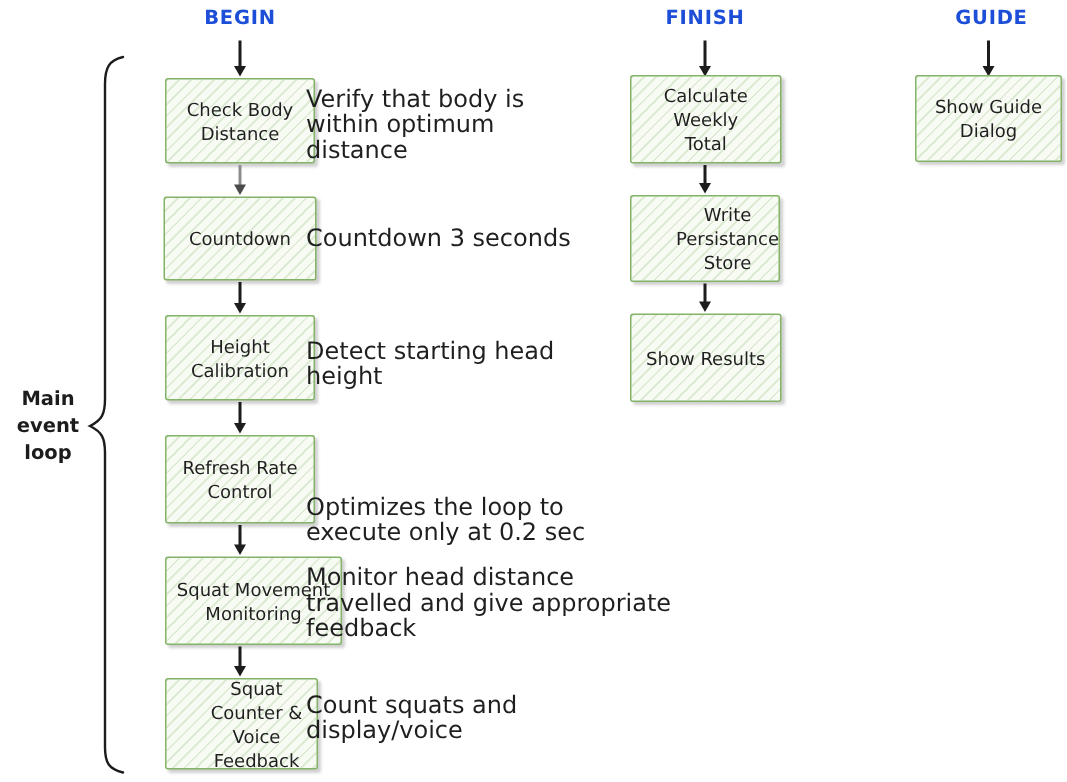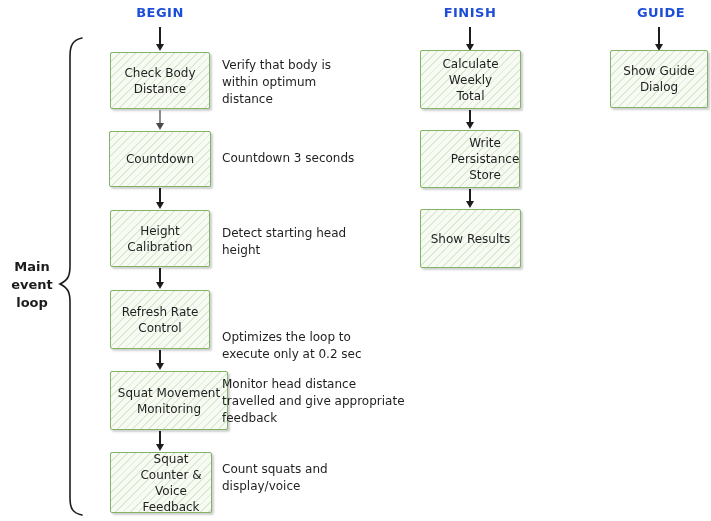--- a/index.html
+++ b/index.html
@@ -38,22 +38,22 @@
     text-align: center;
   }
   .node-label {
     font-size: 12px;
     line-height: 16px;
     white-space: pre-line;
     color: #1f1f1f;
   }
   .desc {
     position: absolute;
-    left: 222px;
-    font-size: 12px;
+    left: 204px;
+    font-size: 16px;
     line-height: 17px;
     white-space: pre-line;
     color: #1f1f1f;
   }
   .arrow {
     position: absolute;
     width: 10px;
   }
   .arrow::before {
     content: "";

